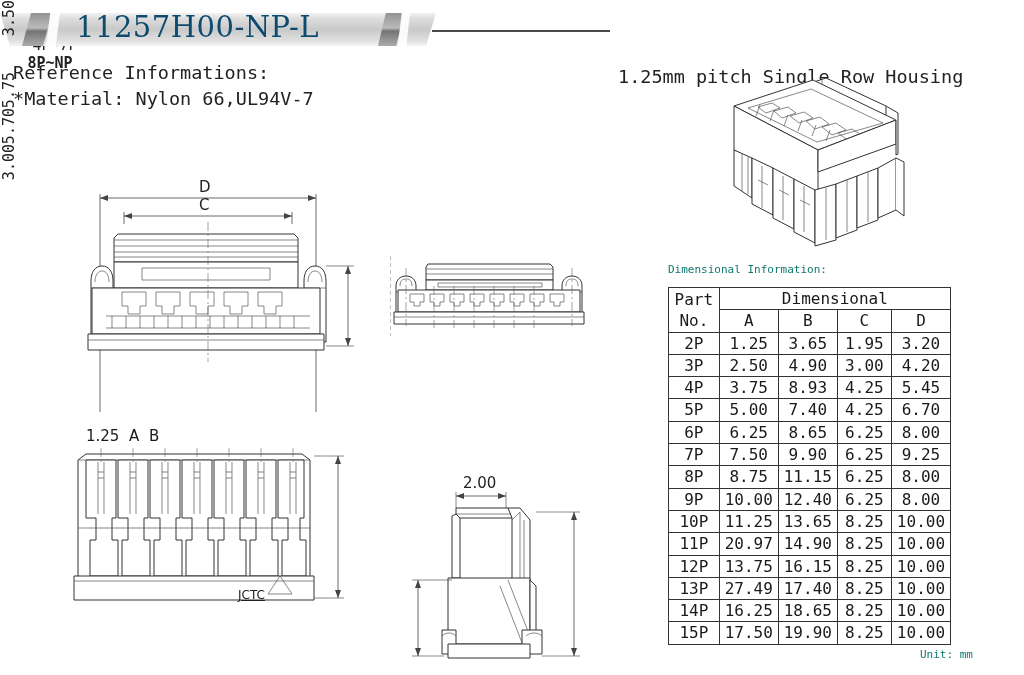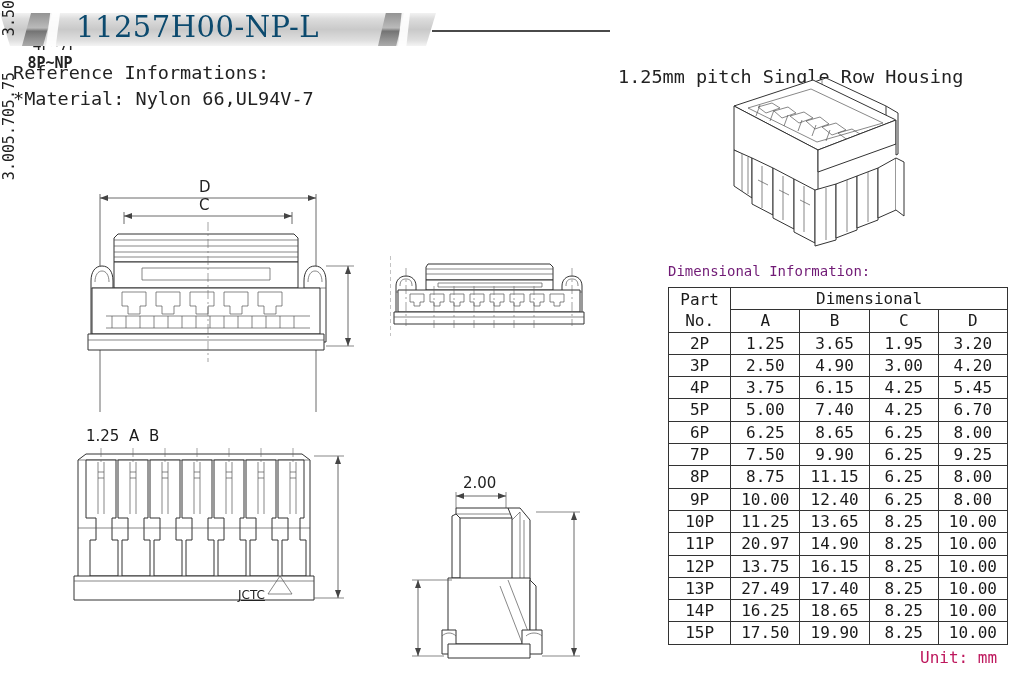--- a/index.html
+++ b/index.html
@@ -21,27 +21,27 @@
   #part-number{position:absolute;left:76px;top:10px;font-size:29px;letter-spacing:.5px;
      font-family:"DejaVu Serif","Liberation Serif",serif;color:#0c4a6e;white-space:nowrap;}
   #header-rule{position:absolute;left:432px;top:30px;width:178px;height:1.5px;background:#4a4a4a;}
   #header-subtitle{position:absolute;left:618px;top:18px;font-size:18.5px;white-space:nowrap;color:#222;margin-top:48px;}
 
   
   #ref-block{position:absolute;left:13px;top:60px;font-size:18.5px;line-height:26px;color:#222;}
   #ref-block div{white-space:nowrap;}
 
   
-  #dim-title{position:absolute;left:668px;top:263px;font-size:14px;white-space:nowrap;color:#701a75;}
-  #dim-table{position:absolute;left:668px;top:287px;width:340px;border-collapse:collapse;}
+  #dim-title{position:absolute;left:668px;top:263px;font-size:11px;white-space:nowrap;color:#0f766e;}
+  #dim-table{position:absolute;left:668px;top:287px;width:283px;border-collapse:collapse;}
   #dim-table td,#dim-table th{border:1.1px solid #333;font-weight:normal;
      font-size:16px;text-align:center;padding:0;height:21.3px;line-height:21.3px;color:#1a1a1a;}
   #dim-table .c-part{width:62px;}
   #dim-table .c-v{width:69px;}
-  #unit-note{position:absolute;left:920px;top:648px;font-size:16px;color:#be185d;white-space:nowrap;}
+  #unit-note{position:absolute;left:920px;top:648px;font-size:11px;color:#0f766e;white-space:nowrap;}
 
   
   .dwg{position:absolute;}
   .cap{font-size:15px;color:#222;white-space:nowrap;text-align:center;}
   .vtxt{font-size:15px;color:#222;white-space:nowrap;
         writing-mode:vertical-rl;transform:rotate(180deg);}
   svg{display:block;}
   .ln{stroke:#333;stroke-width:1;fill:none;}
   .lnw{stroke:#333;stroke-width:1;fill:#fff;}
   .thin{stroke:#555;stroke-width:.7;fill:none;}
@@ -388,21 +388,21 @@
       <tr>
         <td class="c-part">3P</td>
         <td class="c-v">2.50</td>
         <td class="c-v">4.90</td>
         <td class="c-v">3.00</td>
         <td class="c-v">4.20</td>
       </tr>
       <tr>
         <td class="c-part">4P</td>
         <td class="c-v">3.75</td>
-        <td class="c-v">6.15</td>
+        <td class="c-v">8.93</td>
         <td class="c-v">4.25</td>
         <td class="c-v">5.45</td>
       </tr>
       <tr>
         <td class="c-part">5P</td>
         <td class="c-v">5.00</td>
         <td class="c-v">7.40</td>
         <td class="c-v">4.25</td>
         <td class="c-v">6.70</td>
       </tr>

